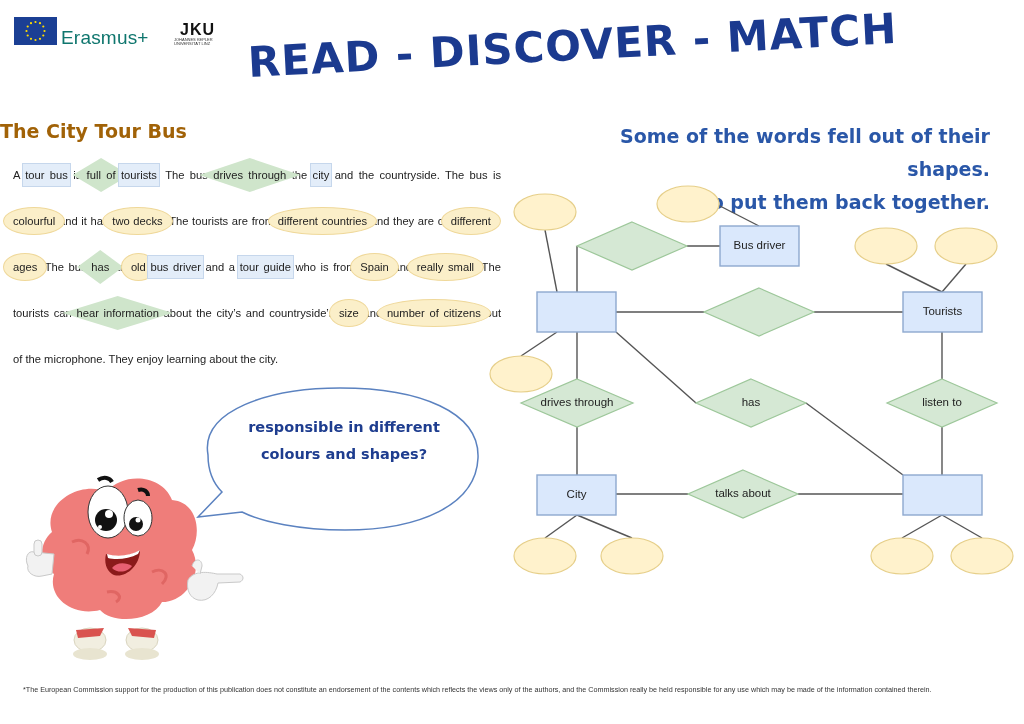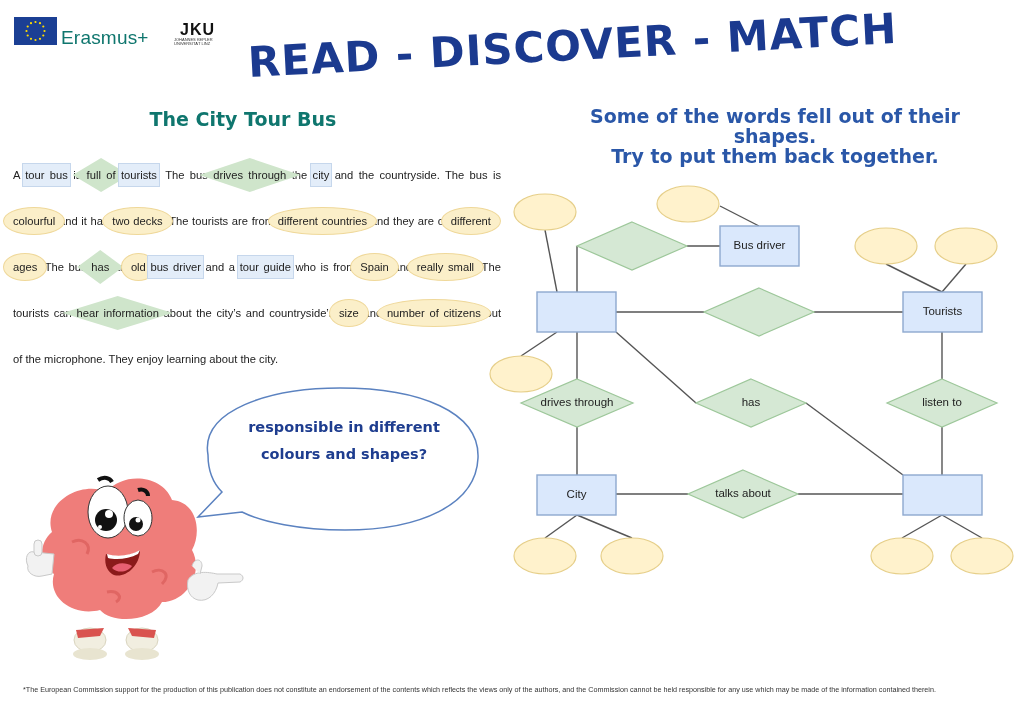--- a/index.html
+++ b/index.html
@@ -7,31 +7,31 @@
   body { position: relative; font-family: "Liberation Sans", sans-serif; color: #222; }
 
   .logo-eu { position: absolute; left: 14px; top: 17px; width: 43px; height: 28px; background: #1b3f94; }
   .logo-eu svg { position: absolute; left: 0; top: 0; }
   .logo-erasmus { position: absolute; left: 61px; top: 27px; font-size: 19px; color: #0f766e; font-family: "Liberation Sans", sans-serif; letter-spacing: 0.2px; }
   .logo-jku { position: absolute; left: 180px; top: 21px; font-size: 16px; font-weight: bold; color: #111; letter-spacing: 1px; }
   .logo-jku-sub { position: absolute; left: 174px; top: 38px; font-size: 4px; color: #333; line-height: 4px; width: 40px; }
 
   .main-title { position: absolute; left: 248px; top: 38px; width: 530px; font-family: "DejaVu Sans", sans-serif; font-weight: bold; font-size: 42px; color: #1b3a8f; letter-spacing: 1px; transform: rotate(-3deg); transform-origin: left center; white-space: nowrap; }
 
-  .story-title { position: absolute; left: 0; top: 108px; width: 486px; text-align: center; font-family: "DejaVu Sans", sans-serif; font-weight: bold; font-size: 19px; color: #0f766e; }
+  .story-title { position: absolute; left: 0; top: 120px; width: 486px; text-align: left; font-family: "DejaVu Sans", sans-serif; font-weight: bold; font-size: 19px; color: #a16207; }
 
   .story { position: absolute; left: 13px; top: 160px; width: 488px; font-size: 11.2px; font-family: "Liberation Sans", sans-serif; color: #222; }
   .story .line { position: absolute; left: 0; white-space: nowrap; height: 30px; line-height: 30px; }
   .hl { position: relative; display: inline-block; z-index: 1; }
   .hl::before { content: ""; position: absolute; z-index: -1; }
   .hl.entity::before { left: -3px; right: -3px; top: 3px; bottom: 3px; background: #e3edf9; border: 1px solid #c6d7ec; }
   .hl.attr::before { left: -10px; right: -10px; top: 1px; bottom: 1px; background: #fbefc9; border: 1px solid #efd89a; border-radius: 50%; }
   .hl.rel::before { left: -14px; right: -14px; top: -2px; bottom: -2px; background: #cfe5cb; clip-path: polygon(50% 0, 100% 50%, 50% 100%, 0 50%); }
 
-  .right-title { position: absolute; left: 560px; top: 106px; width: 430px; text-align: center; font-family: "DejaVu Sans", sans-serif; font-weight: bold; font-size: 19px; line-height: 20px; color: #2a57a8; }
+  .right-title { position: absolute; left: 560px; top: 120px; width: 430px; text-align: right; font-family: "DejaVu Sans", sans-serif; font-weight: bold; font-size: 19px; line-height: 33px; color: #2a57a8; }
 
   .diagram { position: absolute; left: 0; top: 0; width: 1024px; height: 724px; pointer-events: none; }
   .diagram .node { pointer-events: auto; }
 
   .bubble { position: absolute; left: 0; top: 0; }
   .bubble-text { position: absolute; left: 234px; top: 414px; width: 220px; text-align: center; font-family: "DejaVu Sans", sans-serif; font-weight: bold; font-size: 14.5px; line-height: 27px; color: #1e3d8f; }
 
   .footer { position: absolute; left: 23px; top: 684px; font-size: 7.2px; color: #333; line-height: 11px; font-family: "Liberation Sans", sans-serif; }
 </style>
 </head>
@@ -214,14 +214,14 @@
   <path d="M95 92 C105 95, 118 94, 128 88 L126 92 C117 97, 104 98, 96 96 Z" fill="#fff"></path>
 
   <path d="M22 90 C16 88, 12 96, 16 104 C14 110, 22 116, 30 114 L40 112 L42 92 Z" fill="#f2f2f2" stroke="#c9c9c9"></path>
   <rect x="22" y="78" width="8" height="16" rx="4" fill="#f2f2f2" stroke="#c9c9c9"></rect>
 
   <path d="M176 118 C182 108, 196 110, 205 112 L228 112 C232 114, 232 118, 228 120 L206 121 C204 132, 196 140, 186 138 C178 136, 174 128, 176 118 Z" fill="#f2f2f2" stroke="#c9c9c9"></path>
   <path d="M180 104 C182 96, 190 96, 190 104 L188 112" fill="#f2f2f2" stroke="#c9c9c9"></path>
 </svg>
 
 <div class="footer">
-  <div>*The European Commission support for the production of this publication does not constitute an endorsement of the contents which reflects the views only of the authors, and the Commission cannot be held responsible for any use which may be made of the information contained therein.</div>
+  <div>*The European Commission support for the production of this publication does not constitute an endorsement of the contents which reflects the views only of the authors, and the Commission really be held responsible for any use which may be made of the information contained therein.</div>
 </div>
 
 </body></html>

